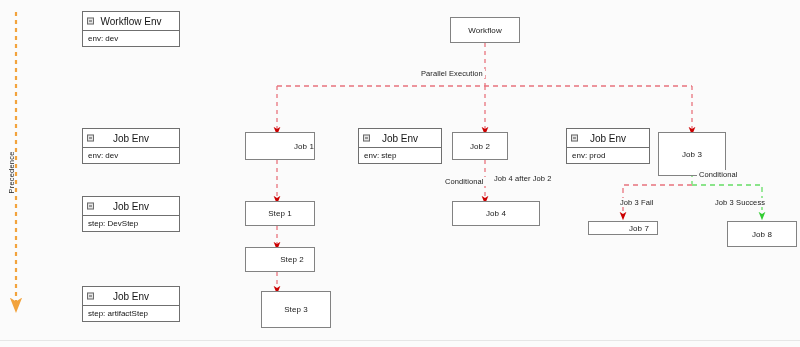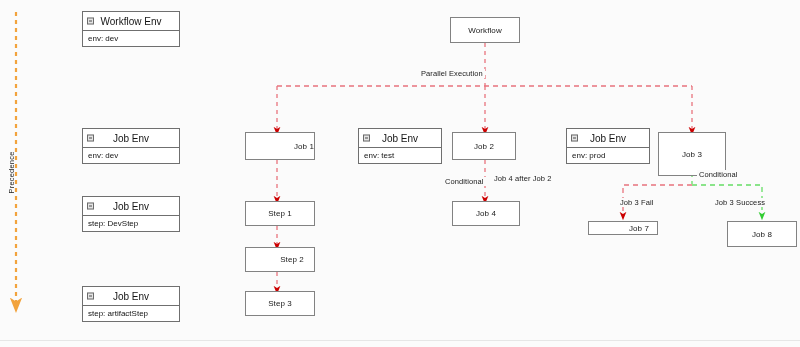--- a/index.html
+++ b/index.html
@@ -186,50 +186,50 @@
       <span>Job Env</span>
     </div>
     <div class="ebody">step: artifactStep</div>
   </div>
 
   <div class="envbox" style="left:358px;top:128px;width:84px;height:36px;">
     <div class="ehead">
       <span class="collapse-ico"></span>
       <span>Job Env</span>
     </div>
-    <div class="ebody">env: test</div>
+    <div class="ebody">env: step</div>
   </div>
 
   <div class="envbox" style="left:566px;top:128px;width:84px;height:36px;">
     <div class="ehead">
       <span class="collapse-ico"></span>
       <span>Job Env</span>
     </div>
     <div class="ebody">env: prod</div>
   </div>
 
   <div class="node" style="left:450px;top:17px;width:70px;height:26px;">Workflow</div>
 
   <div class="node" style="left:245px;top:132px;width:70px;height:28px;padding-left:48px;">Job 1</div>
 
-  <div class="node" style="left:452px;top:132px;width:64px;height:28px;">Job 2</div>
+  <div class="node" style="left:452px;top:132px;width:56px;height:28px;">Job 2</div>
 
   <div class="node" style="left:658px;top:132px;width:68px;height:44px;">Job 3</div>
 
-  <div class="node" style="left:452px;top:201px;width:68px;height:25px;">Job 4</div>
+  <div class="node" style="left:452px;top:201px;width:88px;height:25px;">Job 4</div>
 
   <div class="node" style="left:588px;top:221px;width:70px;height:14px;padding-left:32px;">Job 7</div>
 
   <div class="node" style="left:727px;top:221px;width:70px;height:26px;">Job 8</div>
 
   <div class="node" style="left:245px;top:201px;width:70px;height:25px;">Step 1</div>
 
   <div class="node" style="left:245px;top:247px;width:70px;height:25px;padding-left:24px;">Step 2</div>
 
-  <div class="node" style="left:245px;top:291px;width:70px;height:25px;">Step 3</div>
+  <div class="node" style="left:261px;top:291px;width:70px;height:37px;">Step 3</div>
 
   <div class="elabel" style="left:419px;top:69px;">Parallel Execution</div>
 
   <div class="elabel" style="left:443px;top:177px;">Conditional</div>
 
   <div class="elabel" style="left:492px;top:174px;">Job 4 after Job 2</div>
 
   <div class="elabel" style="left:697px;top:170px;">Conditional</div>
 
   <div class="elabel" style="left:618px;top:198px;">Job 3 Fail</div>

